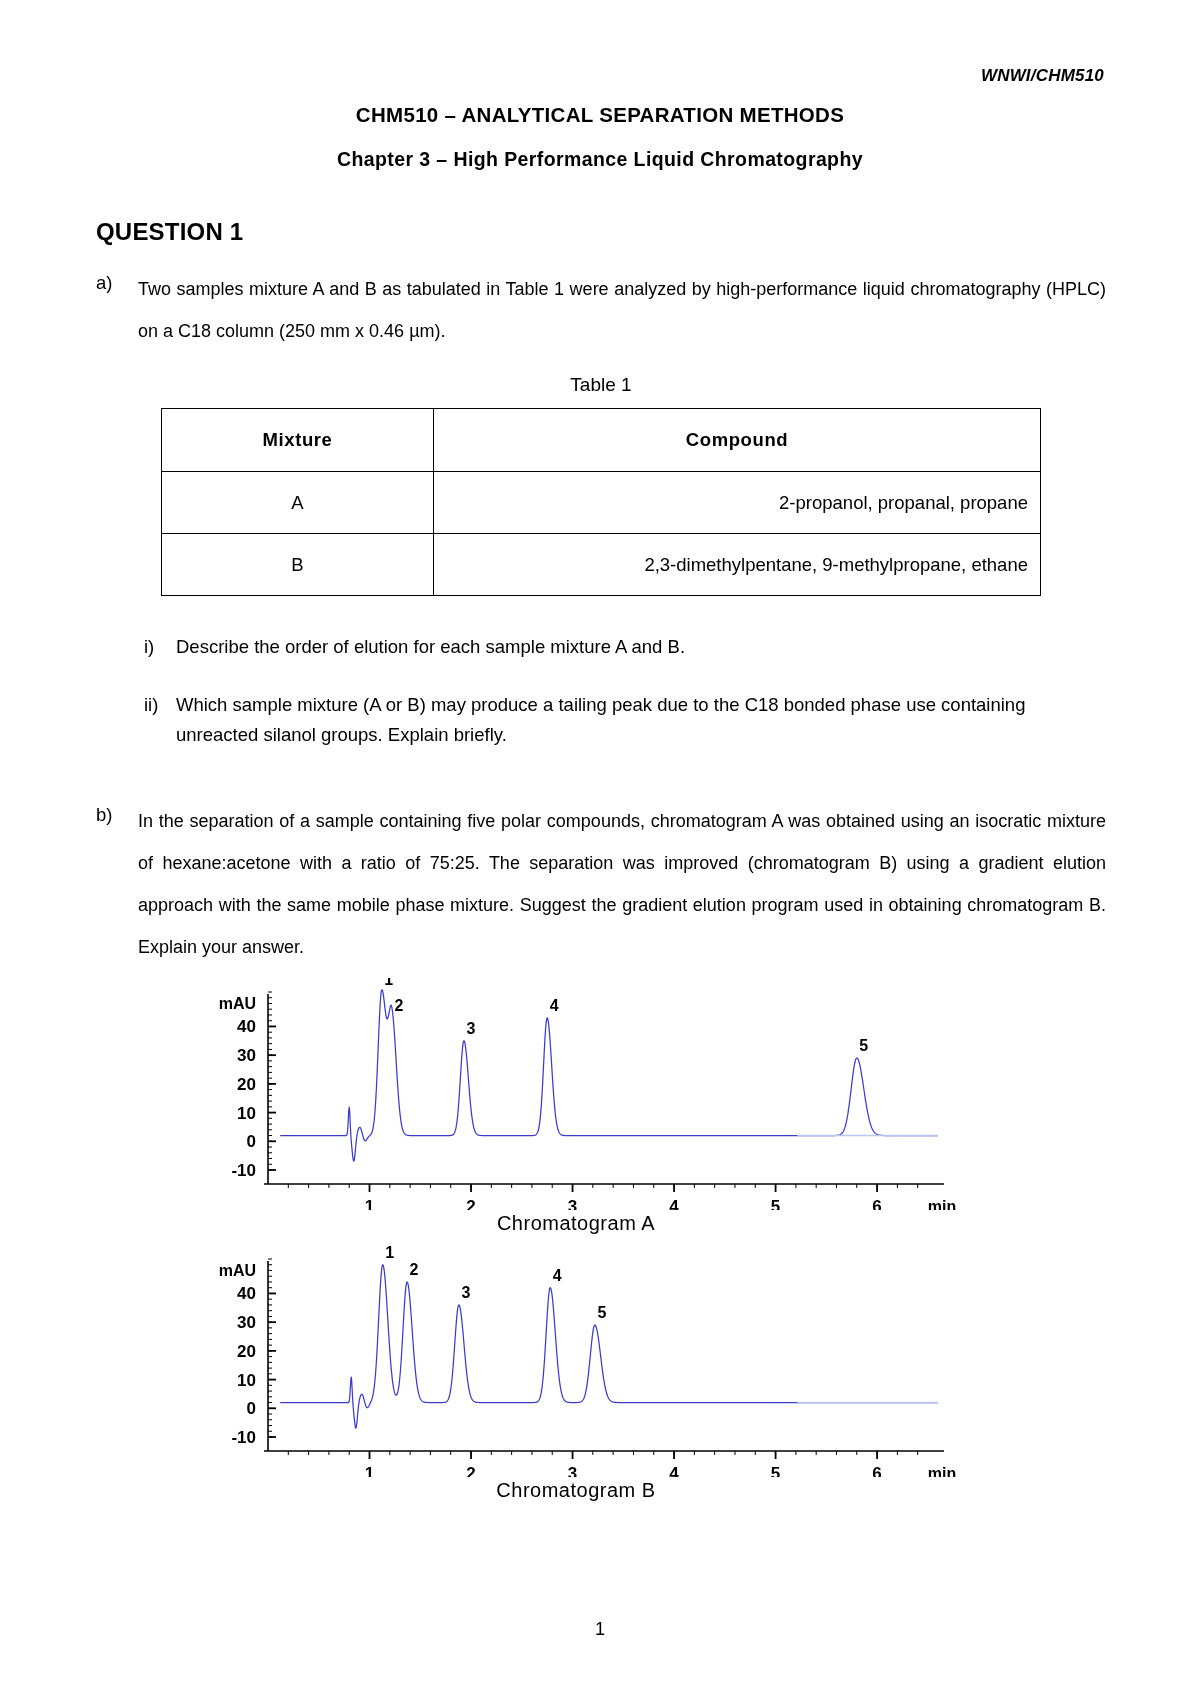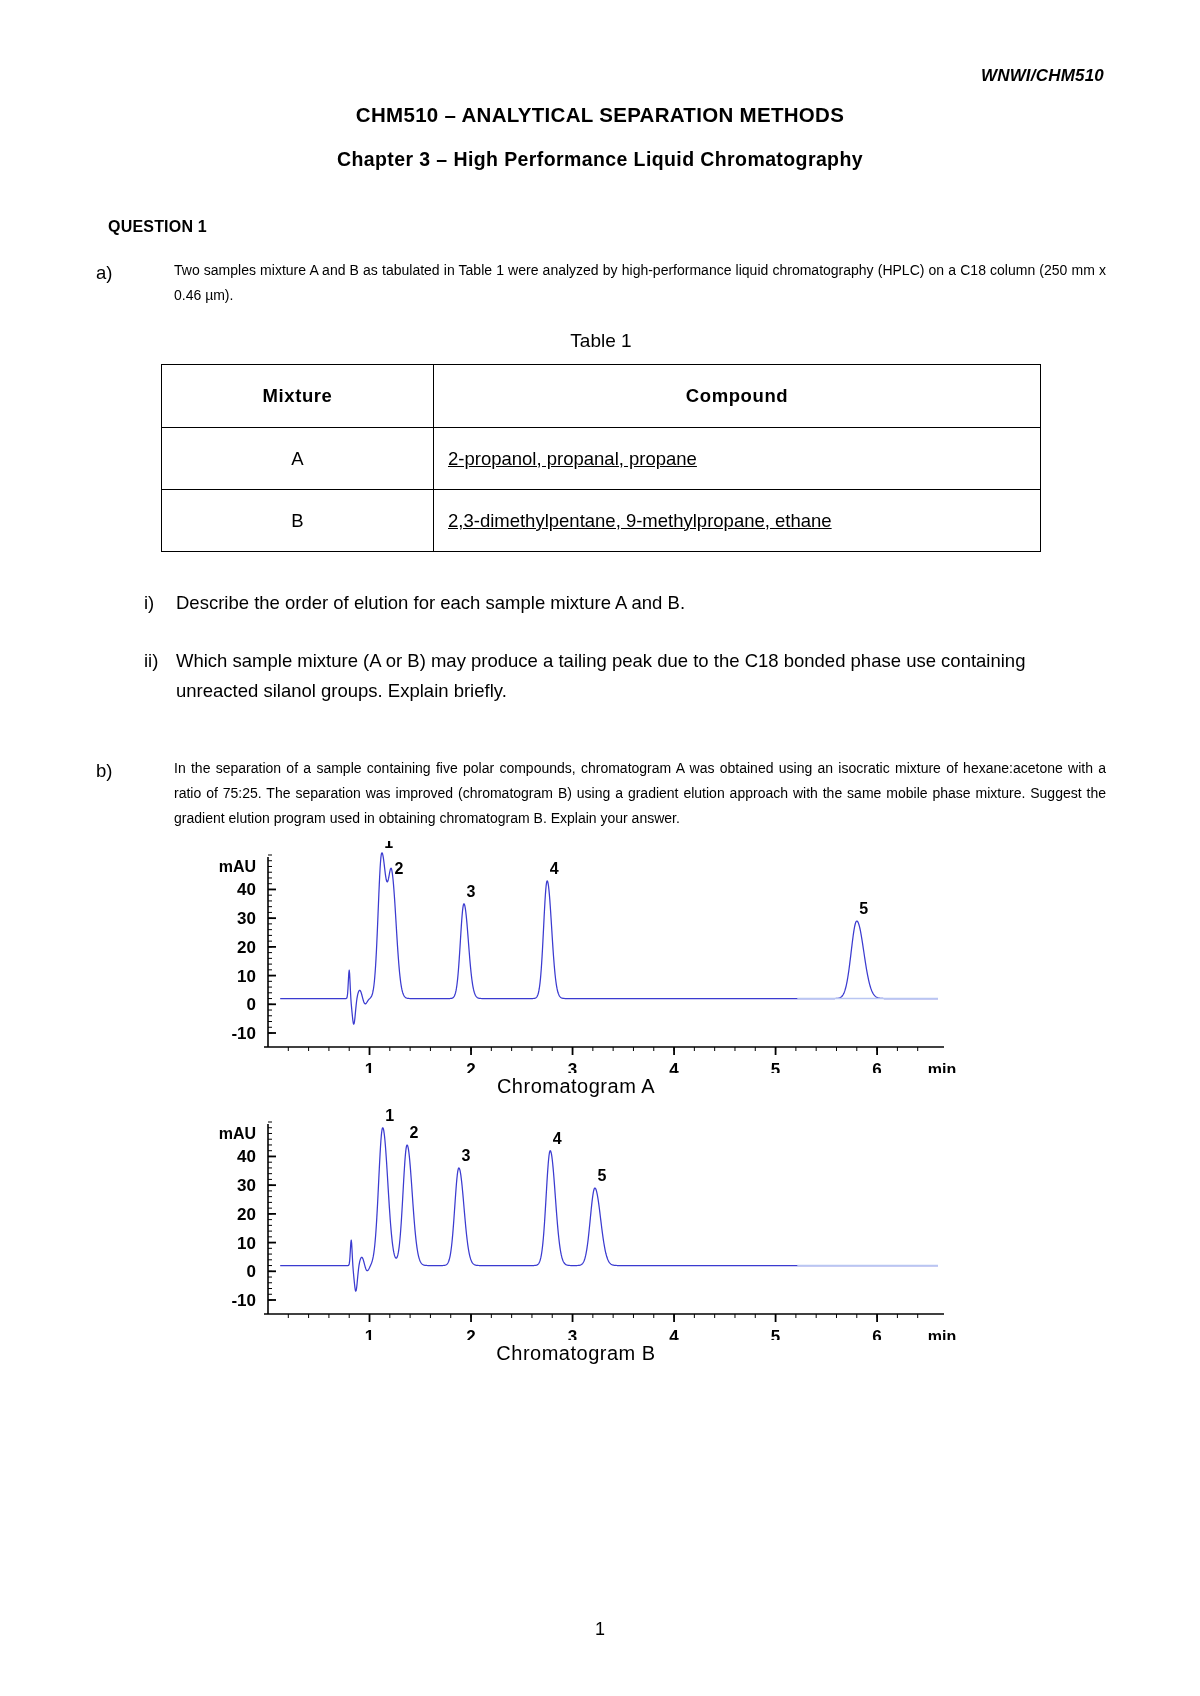--- a/index.html
+++ b/index.html
@@ -50,42 +50,41 @@
     letter-spacing: 0.4px;
     margin: 21px 0 0 0;
   }
   .content {
     position: absolute;
     top: 218px;
     left: 96px;
     width: 1010px;
   }
   .question-heading {
-    font-size: 16px;
-    font-weight: bold;
-    margin: 0 0 22px 12px;
+    font-size: 24px;
+    font-weight: bold;
+    margin: 0 0 22px 0;
     letter-spacing: 0.2px;
   }
   .q-item {
     display: flex;
     align-items: flex-start;
     margin-bottom: 0;
   }
   .q-marker {
     width: 42px;
     flex: 0 0 42px;
     font-size: 18.5px;
     line-height: 30px;
   }
   .q-body {
     flex: 1;
-    font-size: 14px;
-    line-height: 25px;
+    font-size: 18px;
+    line-height: 42px;
     text-align: justify;
-    margin-left: 36px;
   }
   .table-caption {
     text-align: center;
     font-weight: normal;
     font-size: 19px;
     margin: 22px 0 12px 0;
   }
   table.data-table {
     border-collapse: collapse;
     width: 880px;
@@ -102,23 +101,22 @@
     text-align: center;
     font-weight: bold;
     height: 46px;
     letter-spacing: 0.6px;
   }
   table.data-table td.mix {
     text-align: center;
     height: 45px;
   }
   table.data-table td.cmp {
-    text-align: left;
+    text-align: right;
     padding-left: 14px;
-    text-decoration: underline;
   }
   .col-mix { width: 272px; }
 
   .sub-list {
     margin-top: 36px;
     margin-left: 48px;
   }
   .sub-item {
     display: flex;
     align-items: flex-start;

